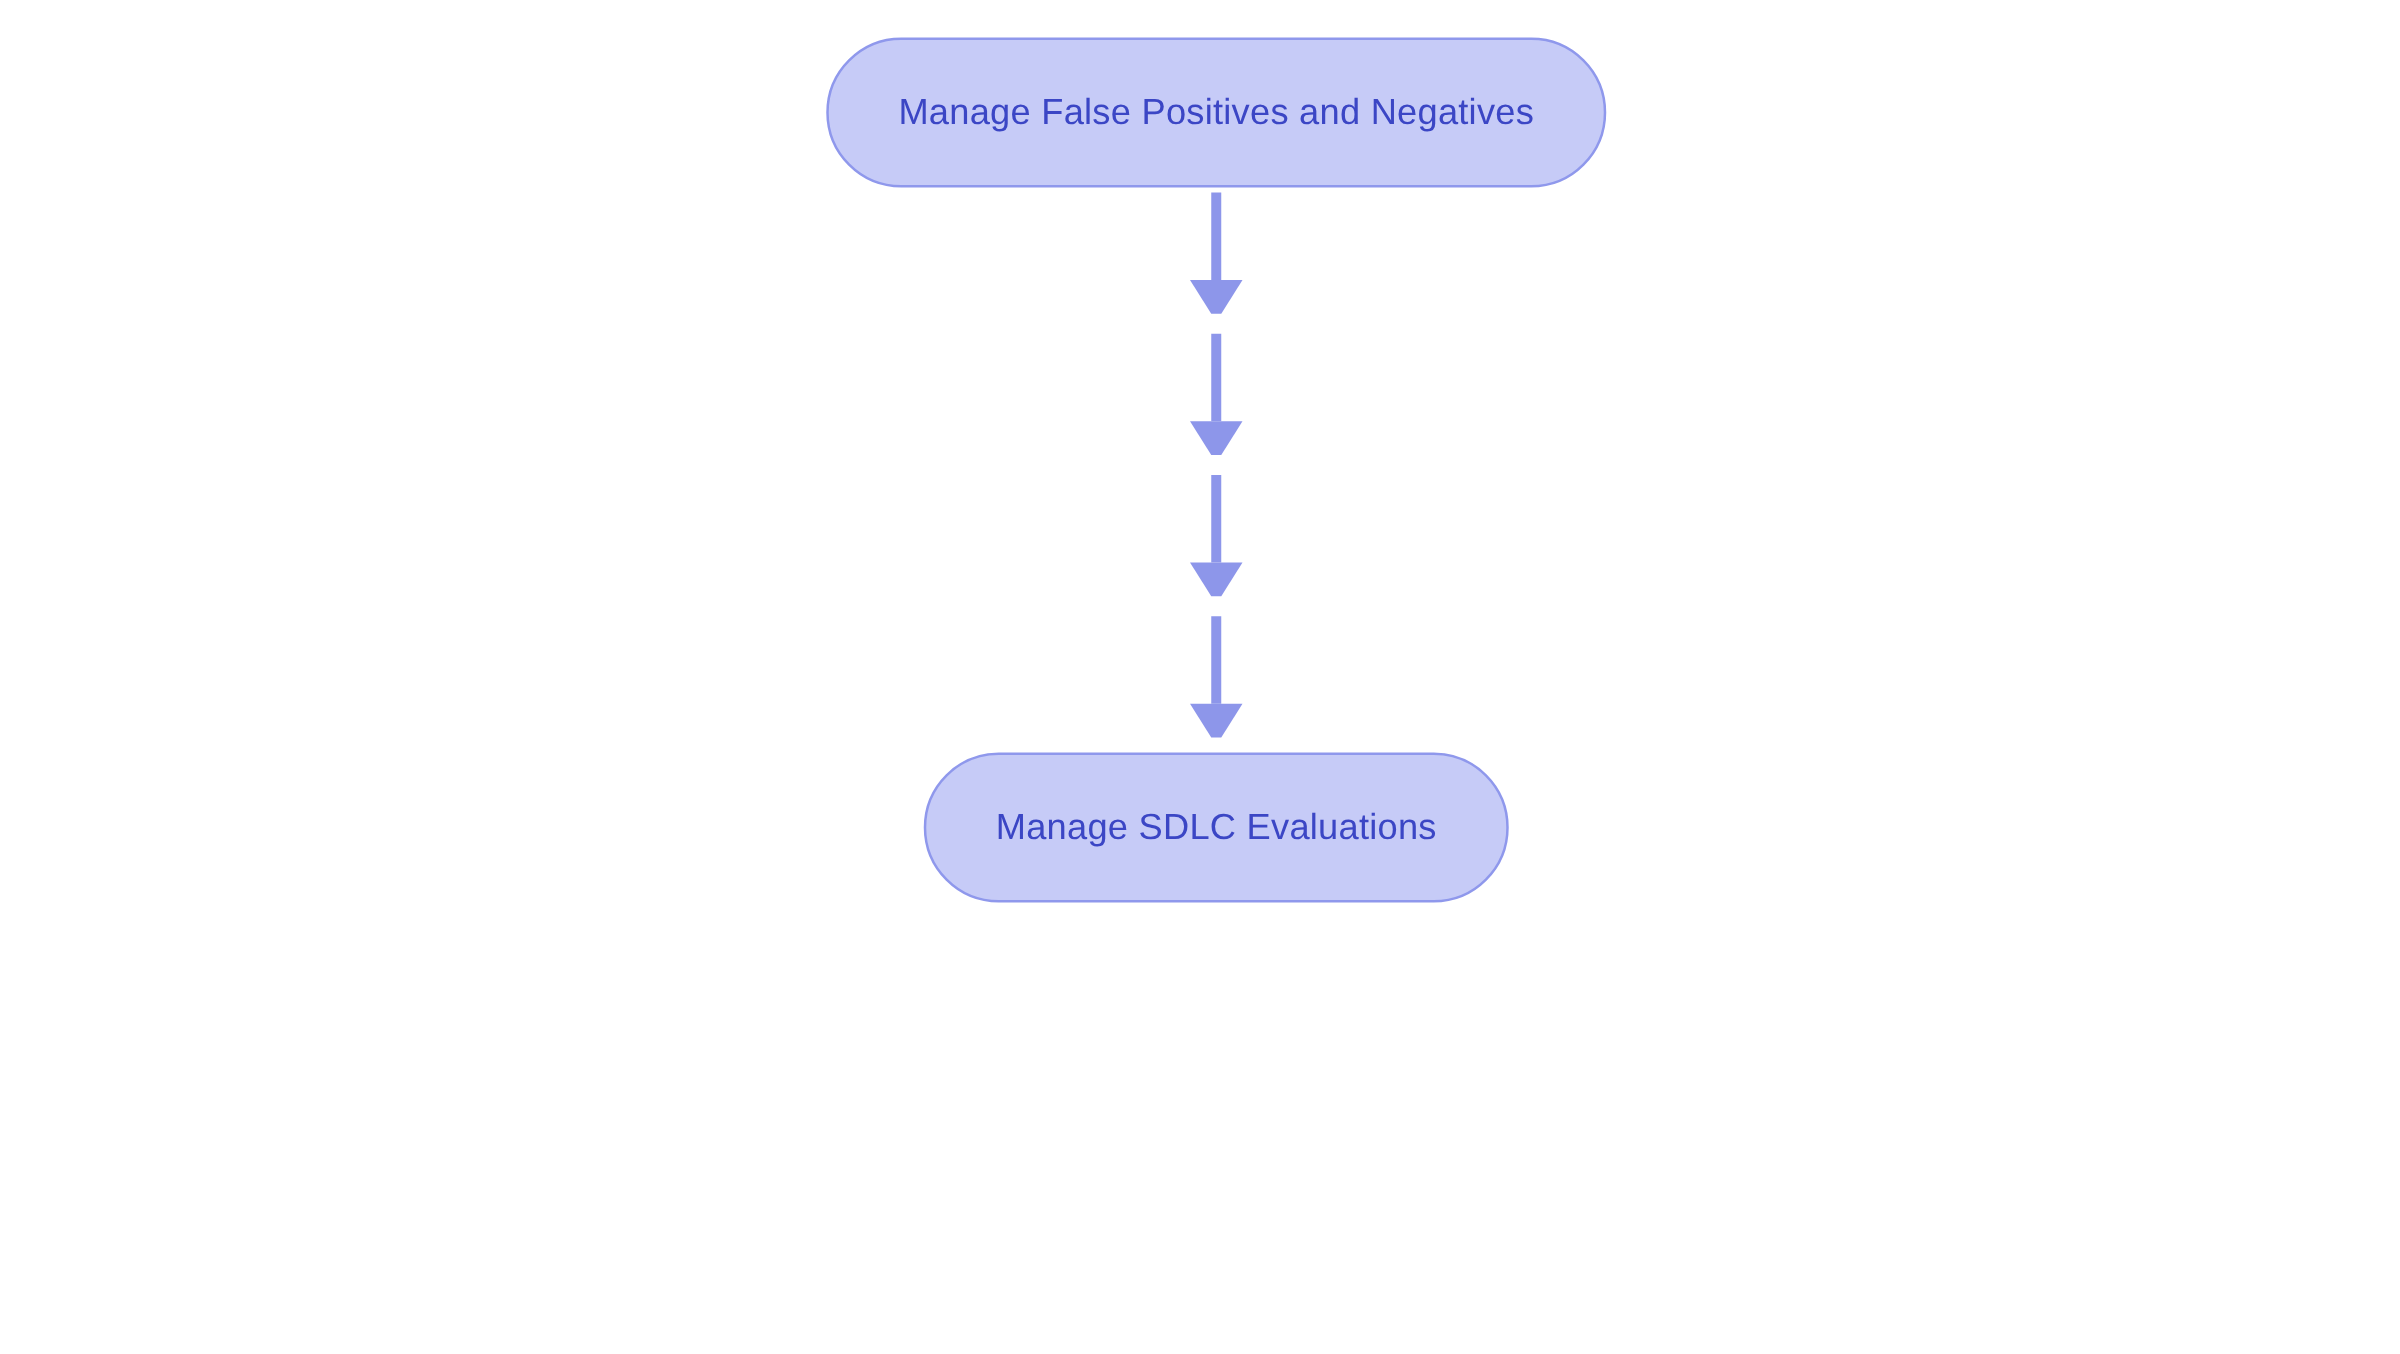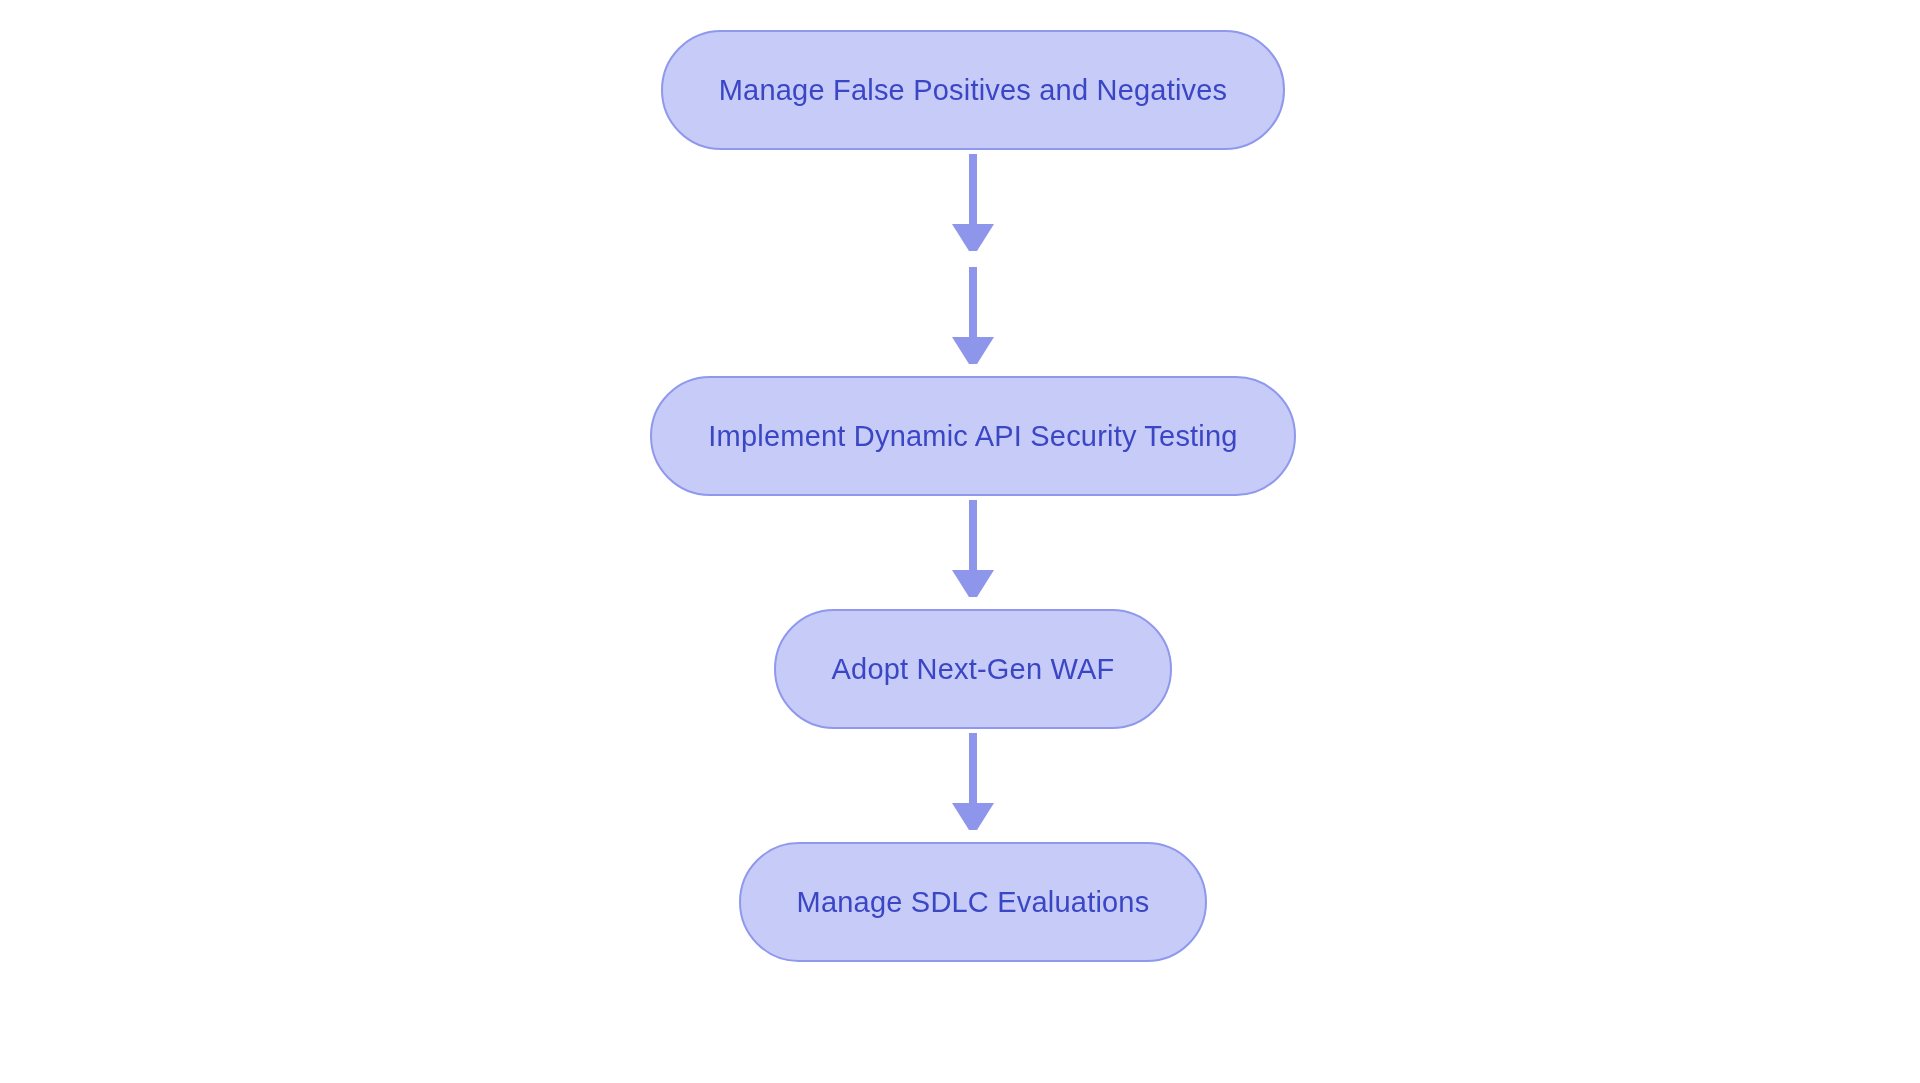--- a/index.html
+++ b/index.html
@@ -80,32 +80,26 @@
       <div class="arrow-line"></div>
       <div class="arrow-head"></div>
     </div>
 
 
     <div class="arrow">
       <div class="arrow-line"></div>
       <div class="arrow-head"></div>
     </div>
 
-    <div class="node">
-      <span>Implement Dynamic API Security Testing</span>
-    </div>
 
     <div class="arrow">
       <div class="arrow-line"></div>
       <div class="arrow-head"></div>
     </div>
 
-    <div class="node">
-      <span>Adopt Next-Gen WAF</span>
-    </div>
 
     <div class="arrow">
       <div class="arrow-line"></div>
       <div class="arrow-head"></div>
     </div>
 
     <div class="node">
       <span>Manage SDLC Evaluations</span>
     </div>
 

